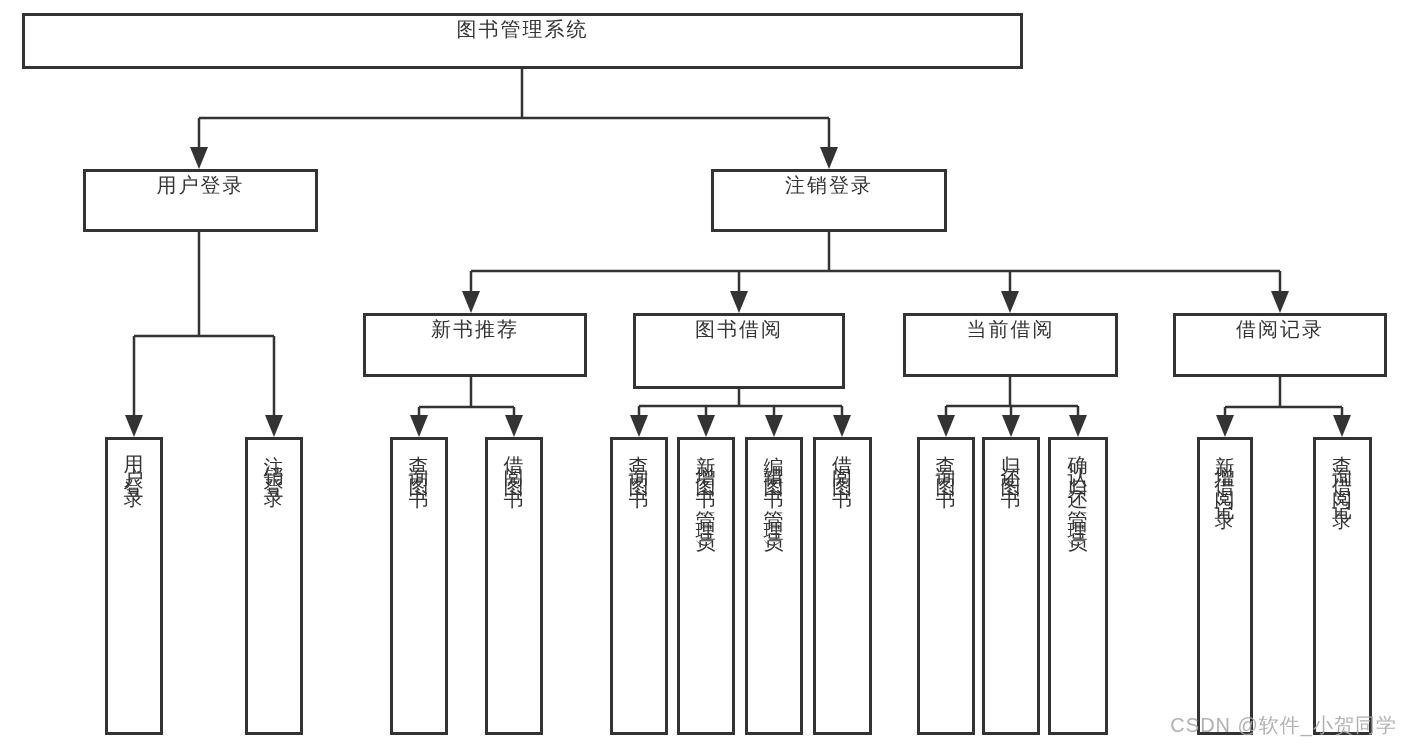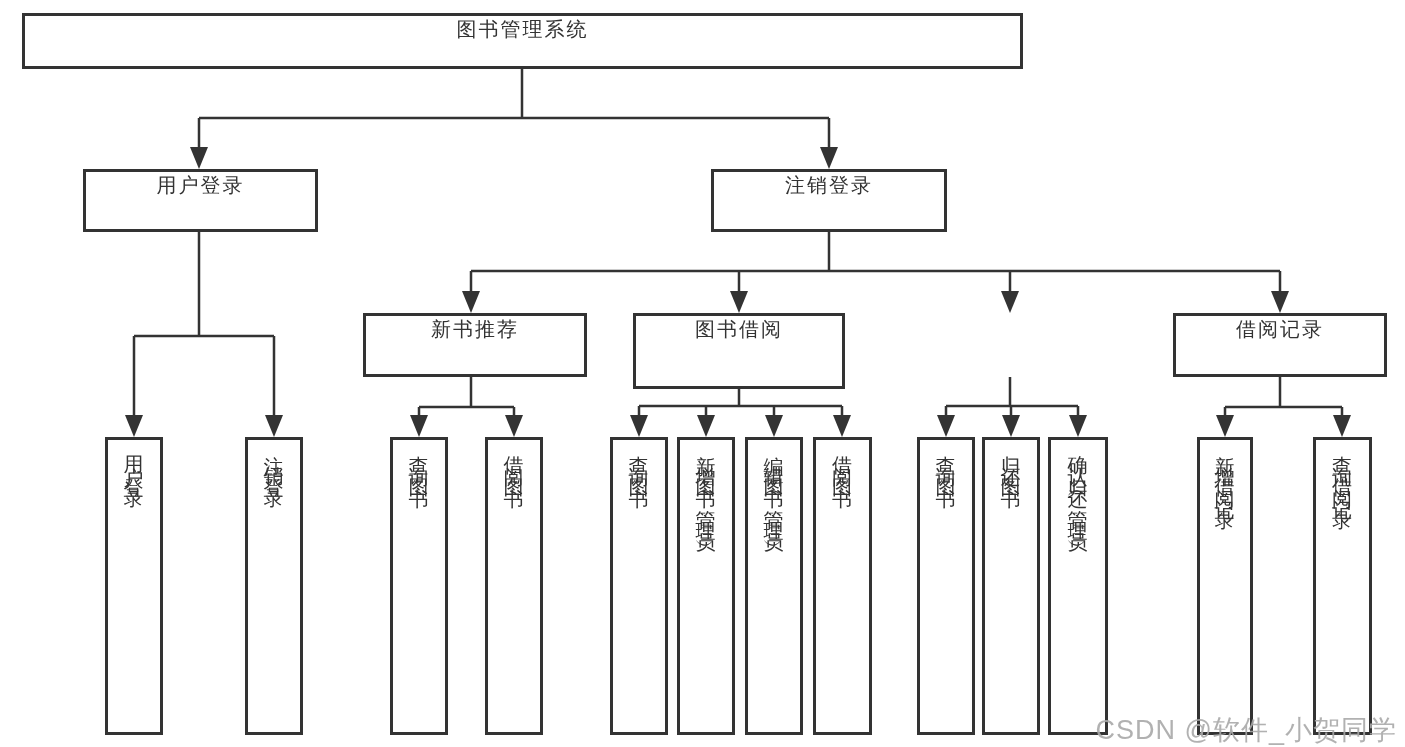--- a/index.html
+++ b/index.html
@@ -29,21 +29,21 @@
     writing-mode: vertical-rl;
     font-size: 20px;
     letter-spacing: 11px;
     color: #333333;
     line-height: 1;
   }
   .watermark {
     position: absolute;
     top: 712px;
     right: 8px;
-    font-size: 27px;
+    font-size: 20px;
     color: rgba(168,168,168,0.9);
     letter-spacing: 1px;
     z-index: 3;
     white-space: nowrap;
   }
 </style>
 </head>
 <body>
 
 <div id="canvas">
@@ -98,20 +98,23 @@
   <div class="box" style="left:711px; top:169px; width:236px; height:63px;">
     <span>注销登录</span>
   </div>
 
   <div class="box" style="left:363px; top:313px; width:224px; height:64px;">
     <span>新书推荐</span>
   </div>
   <div class="box" style="left:633px; top:313px; width:212px; height:76px;">
     <span>图书借阅</span>
   </div>
+  <div class="box" style="left:903px; top:313px; width:215px; height:64px;">
+    <span>当前借阅</span>
+  </div>
   <div class="box" style="left:1173px; top:313px; width:214px; height:64px;">
     <span>借阅记录</span>
   </div>
 
   <div class="box leaf" style="left:105px; width:58px;">
     <span class="vtext">用户登录</span>
   </div>
   <div class="box leaf" style="left:245px; width:58px;">
     <span class="vtext">注销登录</span>
   </div>

